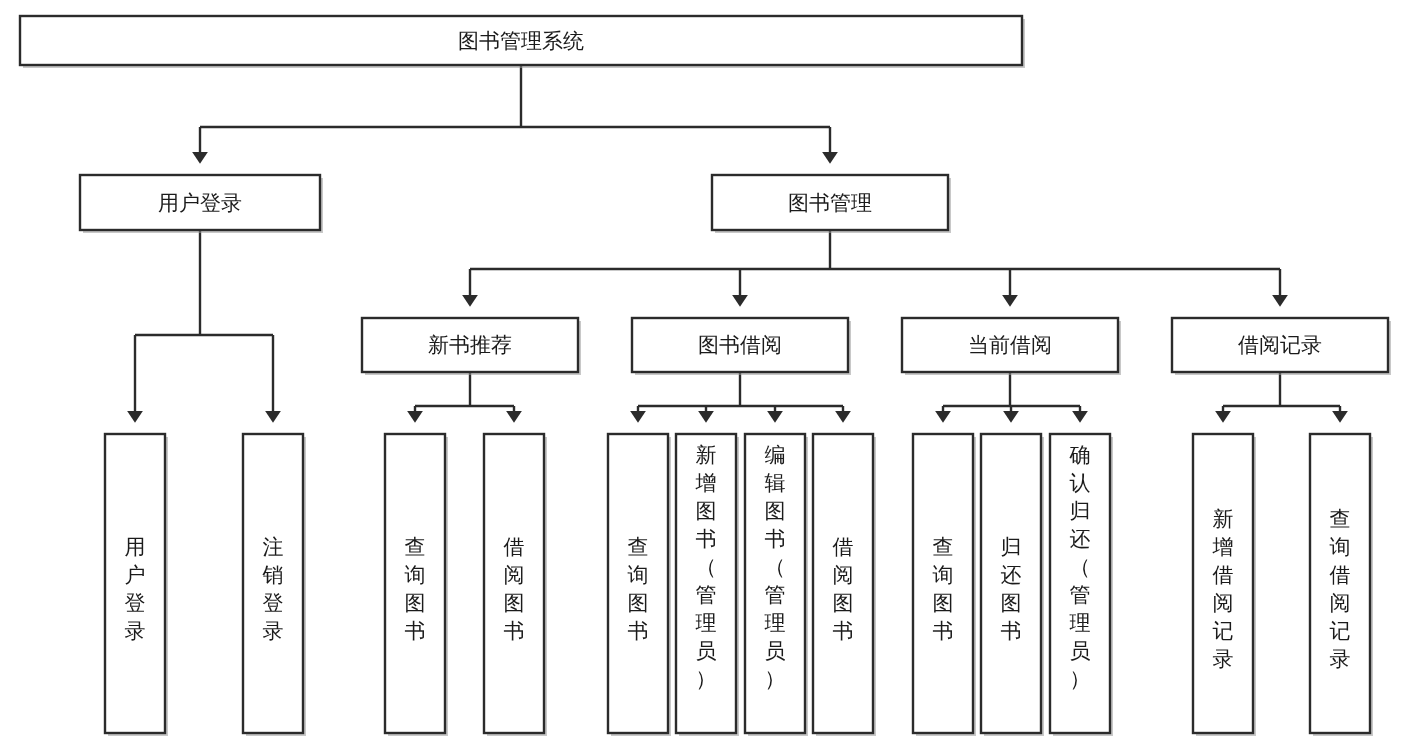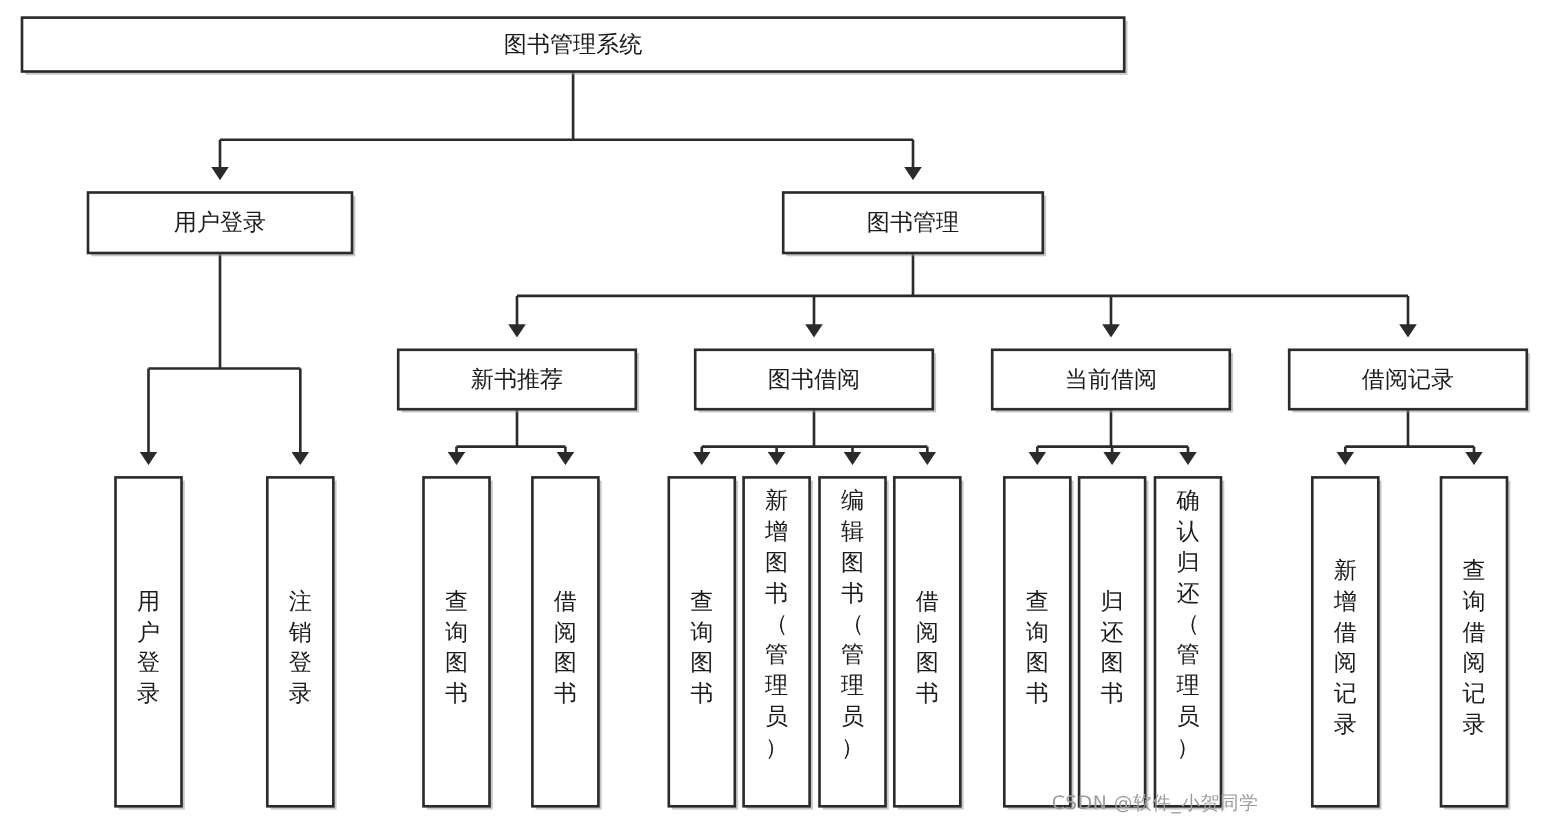--- a/index.html
+++ b/index.html
@@ -214,14 +214,13 @@
           <rect x="1193" y="434" width="60" height="299" class="node-box"></rect>
           <text x="1223" class="node-label label-v"><tspan x="1223" y="519.5">新</tspan><tspan x="1223" y="547.5">增</tspan><tspan x="1223" y="575.5">借</tspan><tspan x="1223" y="603.5">阅</tspan><tspan x="1223" y="631.5">记</tspan><tspan x="1223" y="659.5">录</tspan></text>
         </g>
         <g>
           <rect x="1313" y="437" width="60" height="299" class="node-shadow"></rect>
           <rect x="1310" y="434" width="60" height="299" class="node-box"></rect>
           <text x="1340" class="node-label label-v"><tspan x="1340" y="519.5">查</tspan><tspan x="1340" y="547.5">询</tspan><tspan x="1340" y="575.5">借</tspan><tspan x="1340" y="603.5">阅</tspan><tspan x="1340" y="631.5">记</tspan><tspan x="1340" y="659.5">录</tspan></text>
         </g>
       </g>
   </svg>
-  <div class="watermark">CSDN @软件_小贺同学</div>
 </div>
 
 </body></html>

